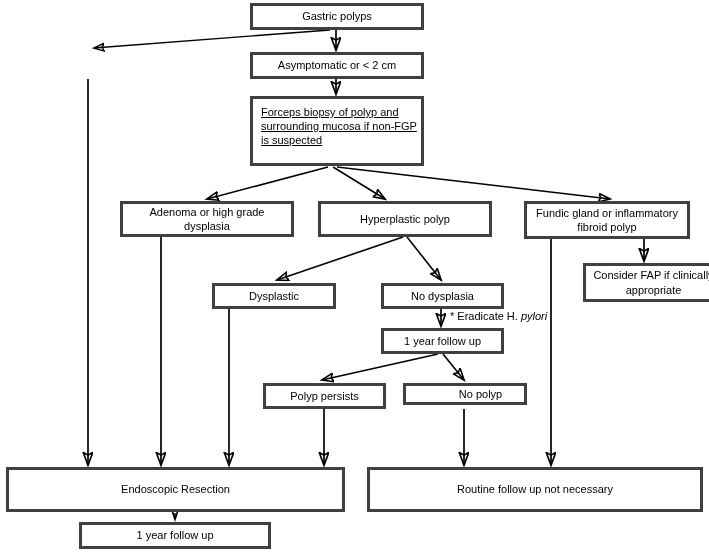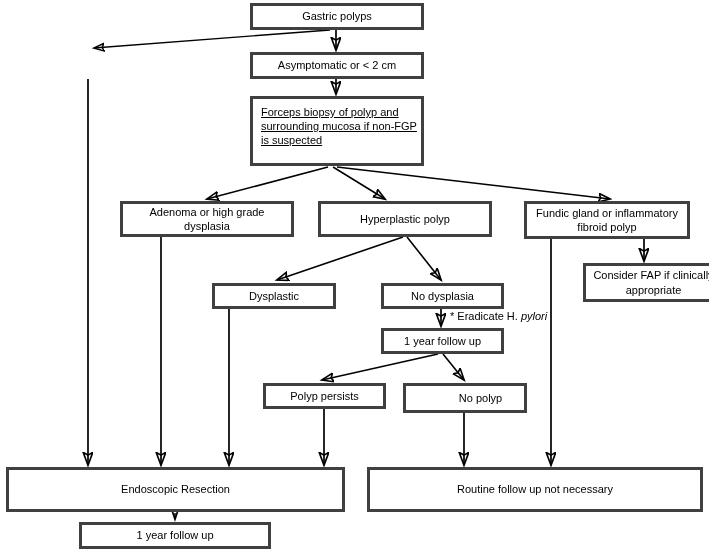--- a/index.html
+++ b/index.html
@@ -156,21 +156,21 @@
   </div>
 
   <div class="node-box" style="left:381px; top:328px; width:123px; height:26px;">
     <span>1 year follow up</span>
   </div>
 
   <div class="node-box" style="left:263px; top:383px; width:123px; height:26px;">
     <span>Polyp persists</span>
   </div>
 
-  <div class="node-box" style="left:403px; top:383px; width:124px; height:30px;padding-left:34px;">
+  <div class="node-box" style="left:403px; top:383px; width:124px; height:22px;padding-left:34px;">
     <span>No polyp</span>
   </div>
 
   <div class="node-box" style="left:6px; top:467px; width:339px; height:45px;">
     <span>Endoscopic Resection</span>
   </div>
 
   <div class="node-box" style="left:367px; top:467px; width:336px; height:45px;">
     <span>Routine follow up not necessary</span>
   </div>

